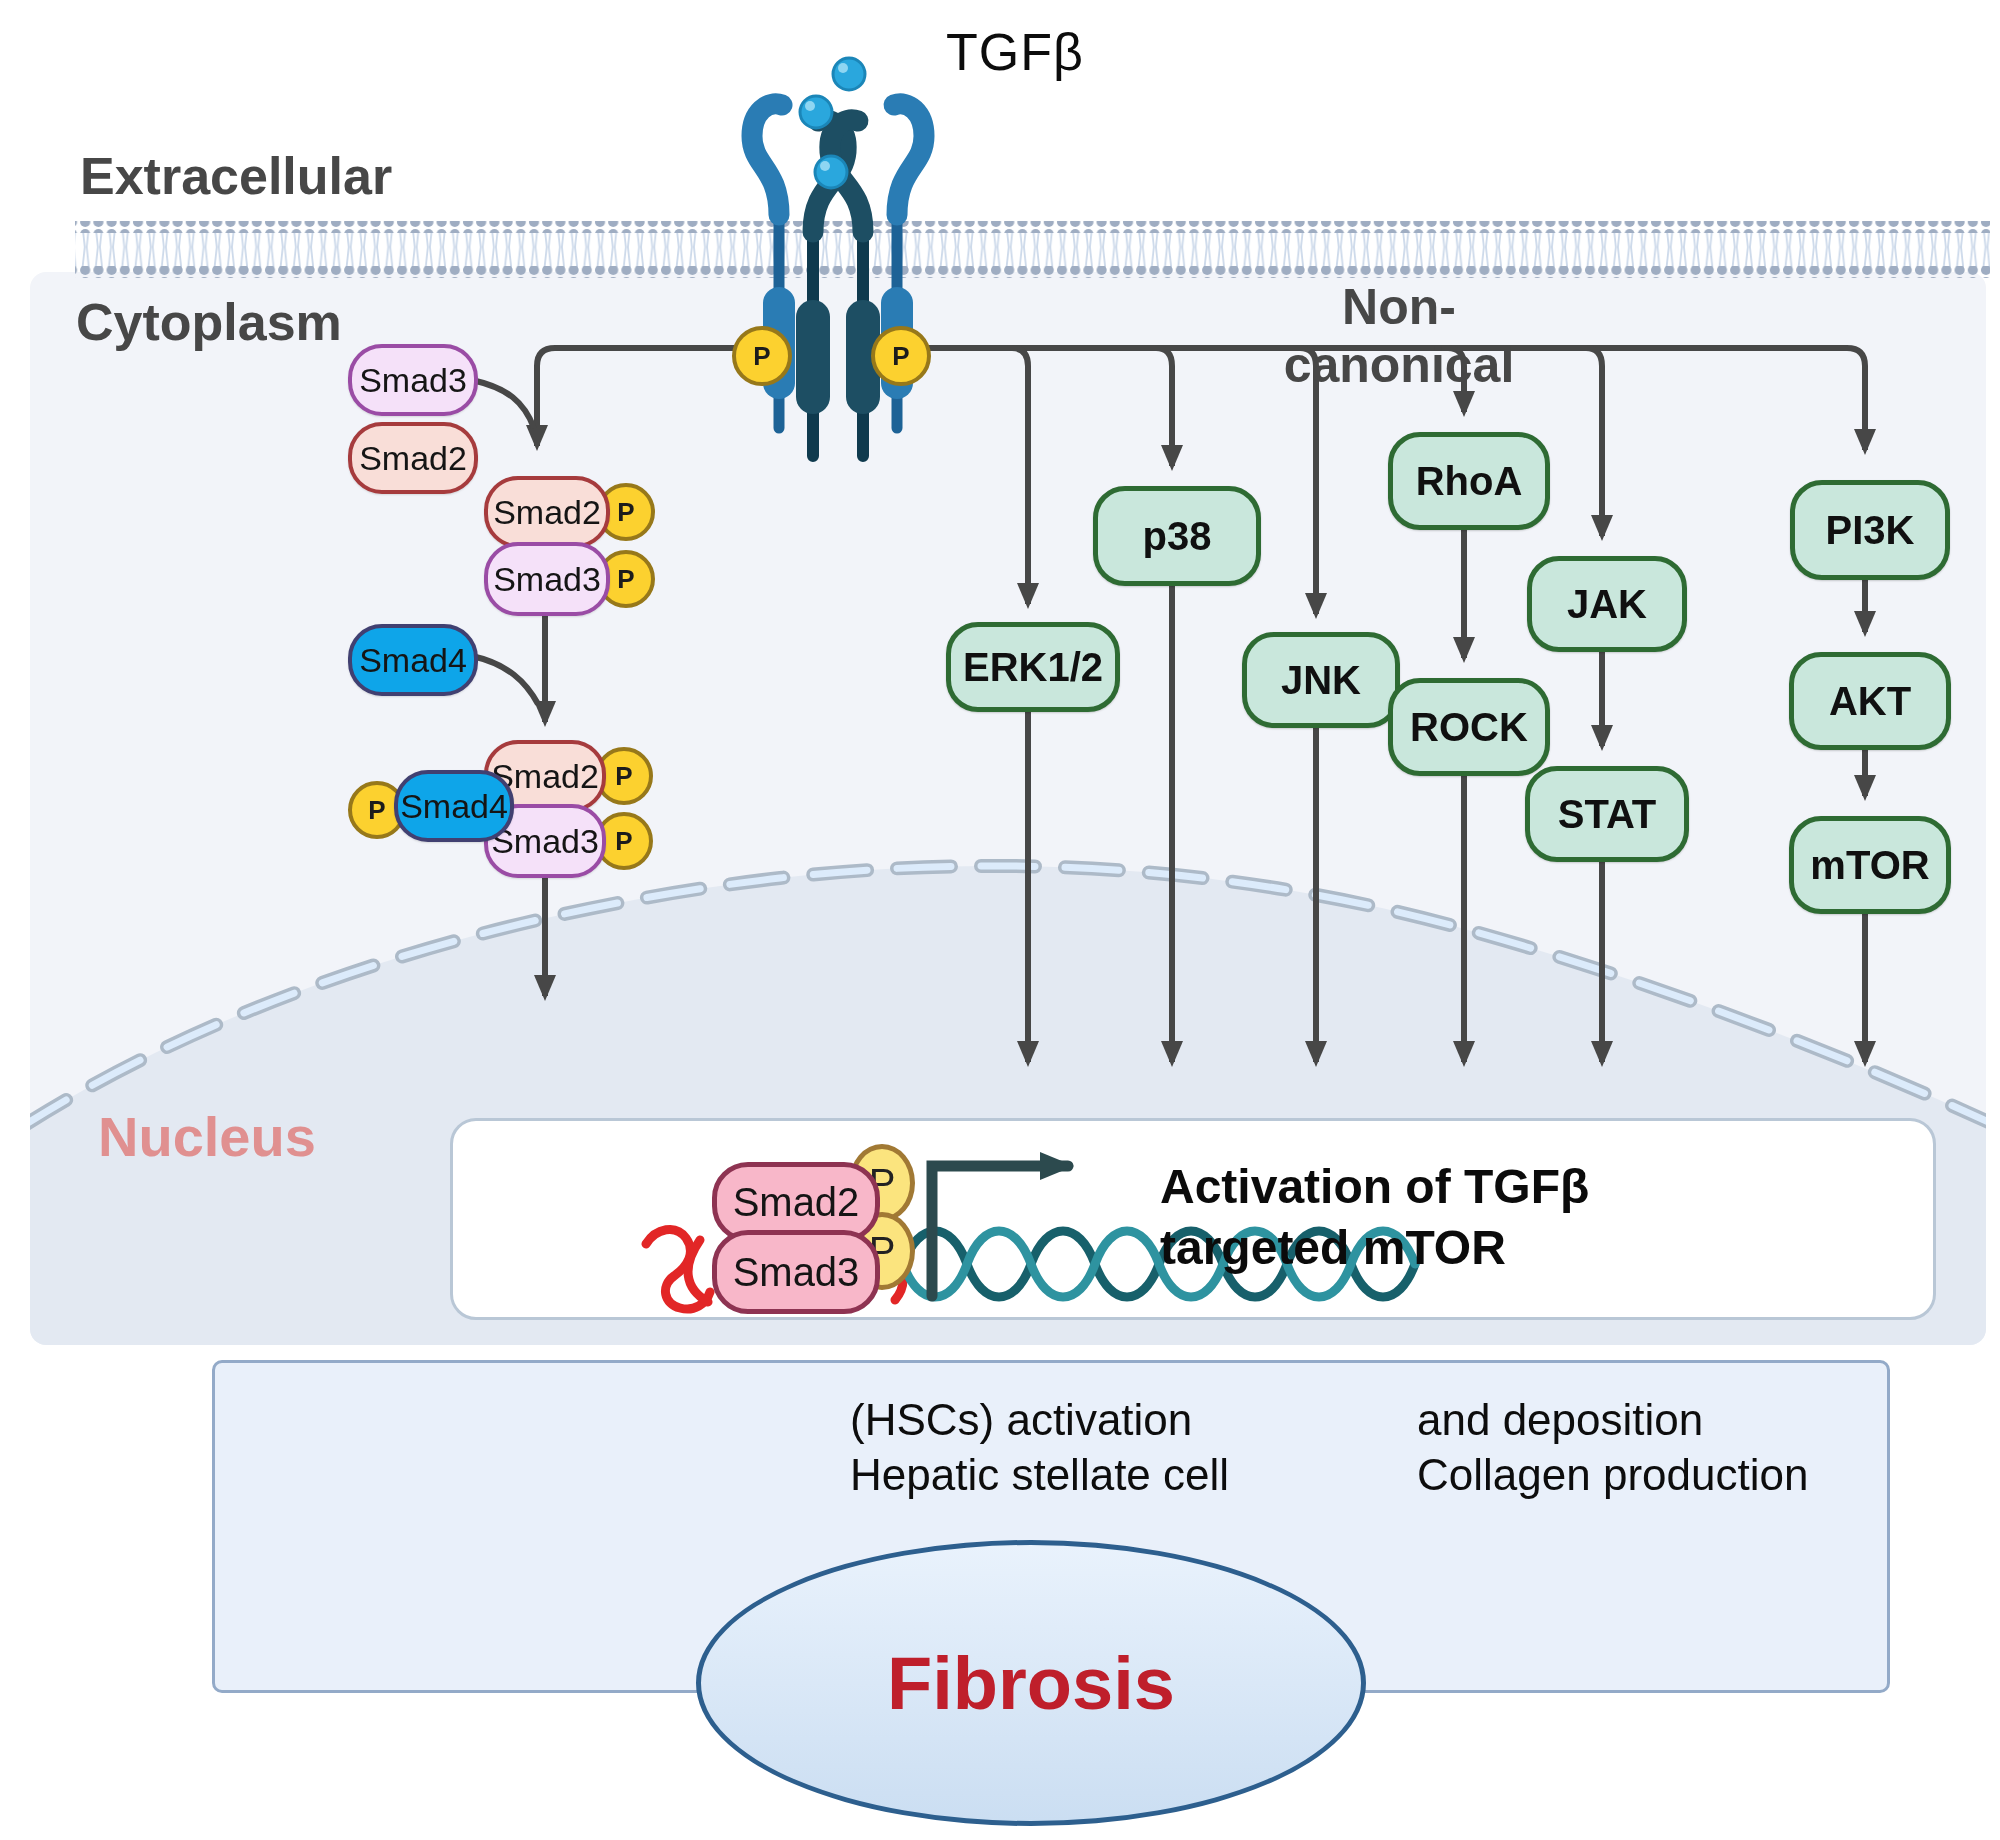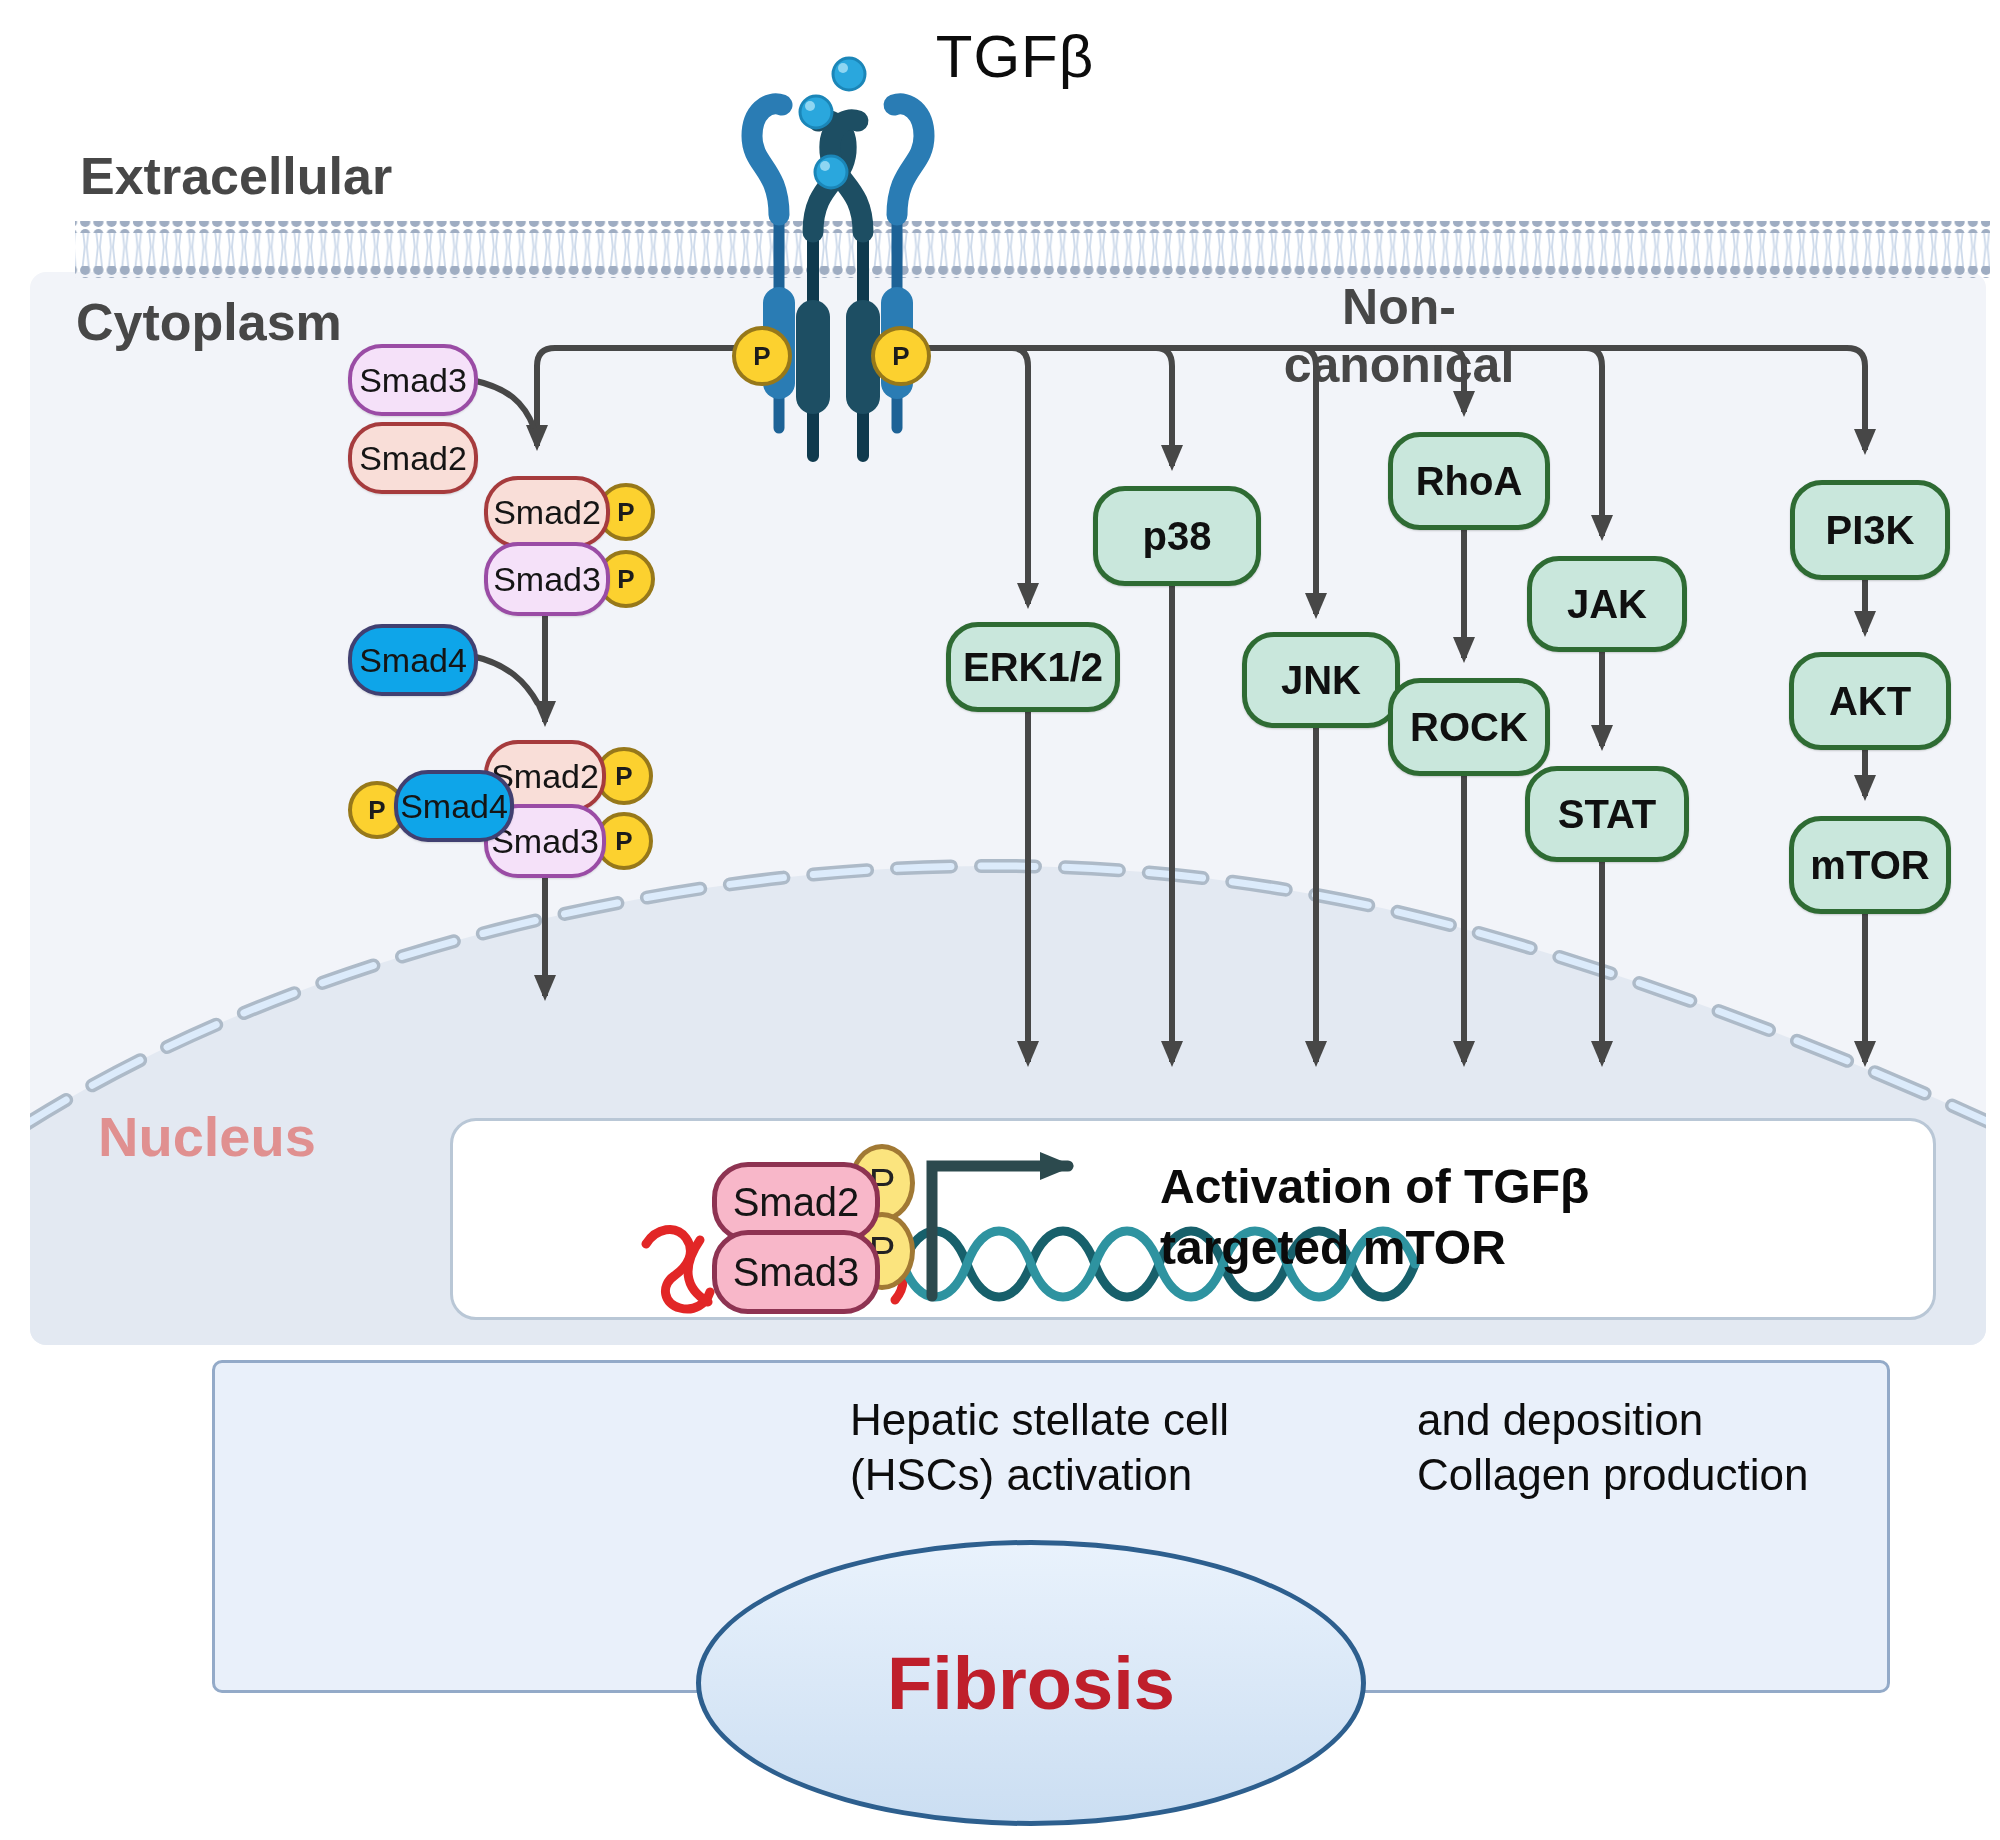--- a/index.html
+++ b/index.html
@@ -7,21 +7,21 @@
          font-family:"Liberation Sans",sans-serif;}
   .abs{position:absolute;}
   svg{position:absolute;left:0;top:0;}
   #svg-base{z-index:1;}
   .panel-layer{z-index:2;}
   #svg-top{z-index:3;}
   .txt-layer{z-index:4;}
 
   .region-label{font-size:52px;font-weight:bold;color:#474747;z-index:4;}
   .branch-label{font-size:50px;font-weight:bold;color:#474747;z-index:4;text-align:center;}
-  .main-title{font-size:60px;font-weight:500;color:#0c0c0c;z-index:4;text-align:center;letter-spacing:1px;}
+  .main-title{font-size:52px;font-weight:500;color:#0c0c0c;z-index:4;text-align:center;letter-spacing:1px;}
   .nucleus-label{font-size:56px;font-weight:bold;color:#e09090;z-index:4;margin-top:8px;}
 
   .kbox{display:flex;align-items:center;justify-content:center;
         background:#c9e7dc;border:5px solid #2e6b33;border-radius:32px;
         font-size:40px;font-weight:bold;color:#101010;z-index:4;
         box-shadow:0 1px 2px rgba(0,0,0,.18);}
   .pill{display:flex;align-items:center;justify-content:center;border-radius:34px;
         font-size:34px;color:#151515;z-index:4;box-shadow:0 1px 2px rgba(0,0,0,.12);}
   .pill.smad3{background:#f5e1f9;border:4px solid #9a4ca5;}
   .pill.smad2{background:#f9ded8;border:4px solid #a63b3d;}
@@ -199,21 +199,21 @@
   <div class="abs npbadge" style="left:849px;top:1212px;">P</div>
   <div class="abs npill" style="left:712px;top:1162px;width:158px;height:70px;">Smad2</div>
   <div class="abs npill" style="left:712px;top:1230px;width:158px;height:74px;">Smad3</div>
 
   <div class="abs gene-caption" style="left:1160px;top:1156px;">
     <div>Activation of TGFβ</div>
     <div>targeted mTOR</div>
   </div>
 
   <div class="abs outcome-text txt-layer" style="left:850px;top:1392px;">
+    <div>(HSCs) activation</div>
     <div>Hepatic stellate cell</div>
-    <div>(HSCs) activation</div>
   </div>
   <div class="abs outcome-text txt-layer" style="left:1417px;top:1392px;">
     <div>and deposition</div>
     <div>Collagen production</div>
   </div>
 
 </div>
 
 </body></html>

